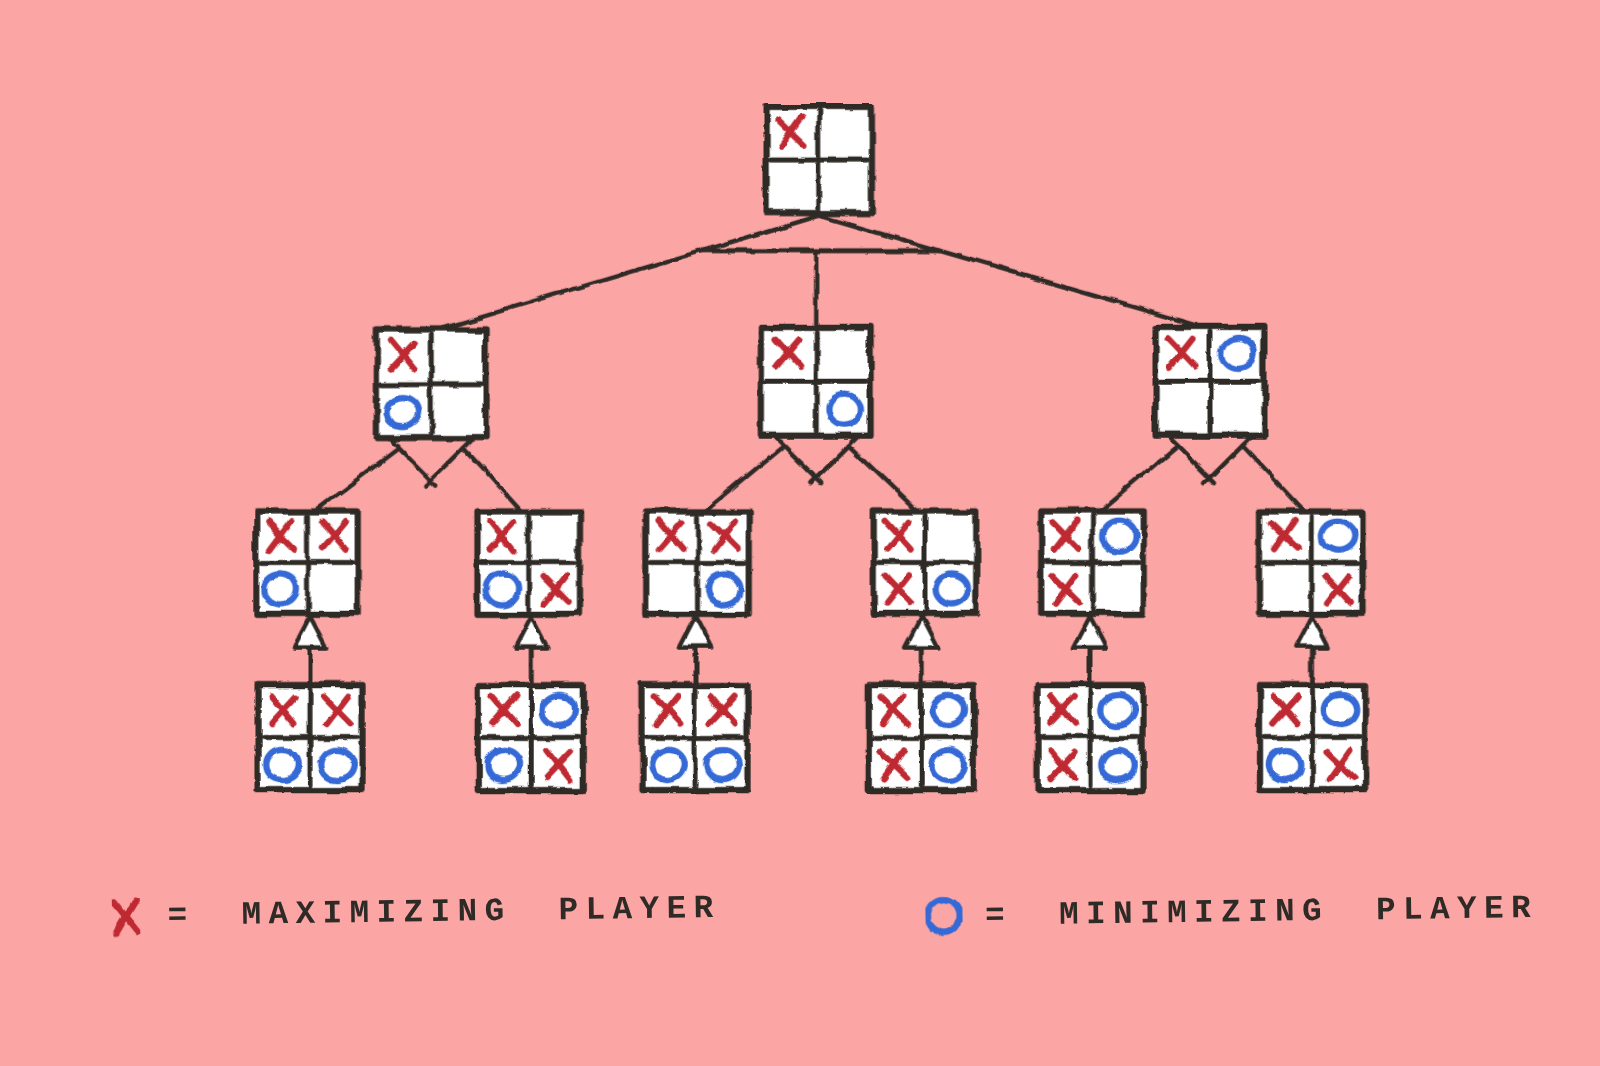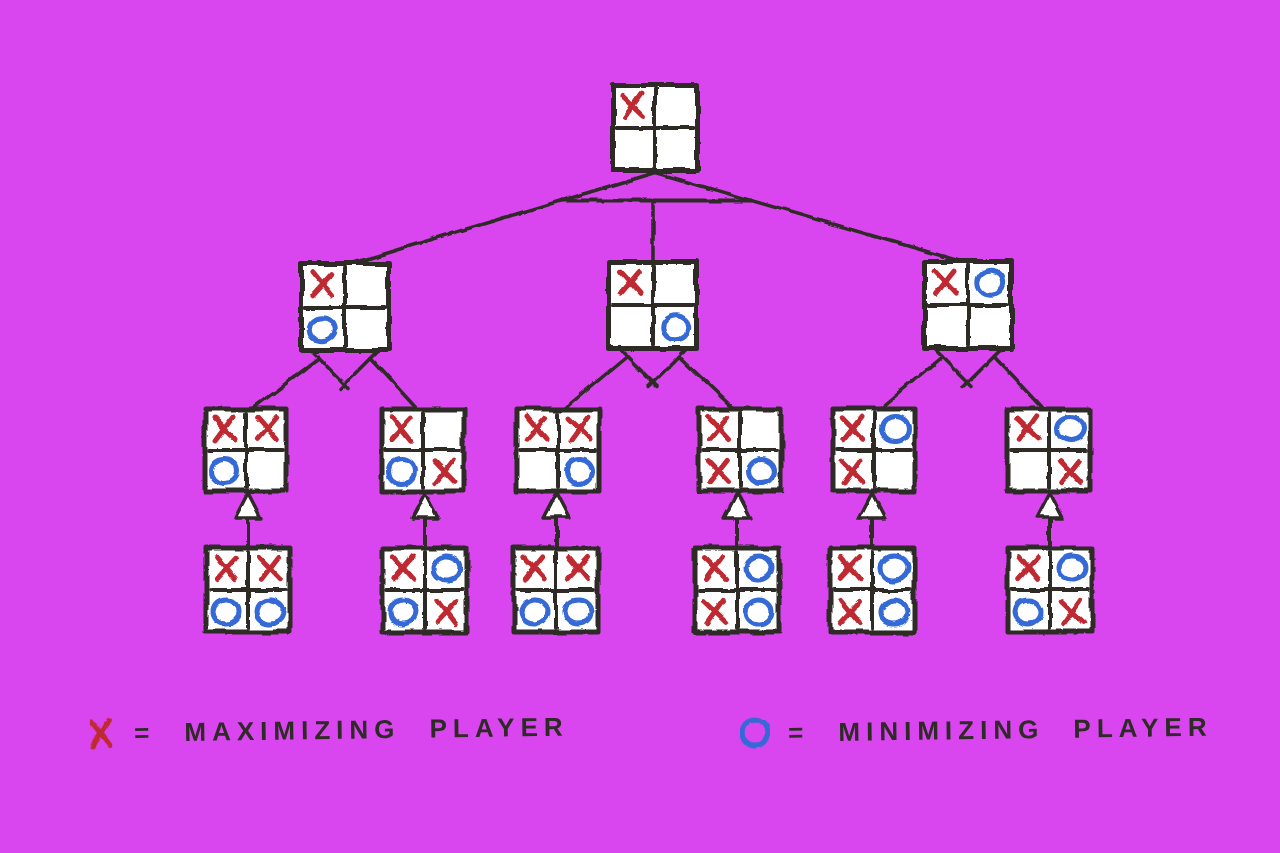--- a/index.html
+++ b/index.html
@@ -1,21 +1,21 @@
 <!DOCTYPE html>
 <html><head>
 <meta charset="utf-8">
 <style>
   html,body{margin:0;padding:0;background:#ffffff;}
   .stage{
     position:relative;
     width:1280px;height:853px;
-    background:#d946ef;
+    background:#fca5a5;
     overflow:hidden;
-    font-family:Liberation Sans, sans-serif;
+    font-family:Liberation Mono, monospace;
   }
   #tree-svg{position:absolute;left:0;top:0;}
   .legend-item{
     position:absolute;
     display:flex;align-items:center;gap:16px;
     transform:rotate(-0.8deg);
   }
   .legend-x{left:84px;top:712px;}
   .legend-o{left:738px;top:712px;}
   .legend-sym{width:34px;height:36px;flex:0 0 auto;}

